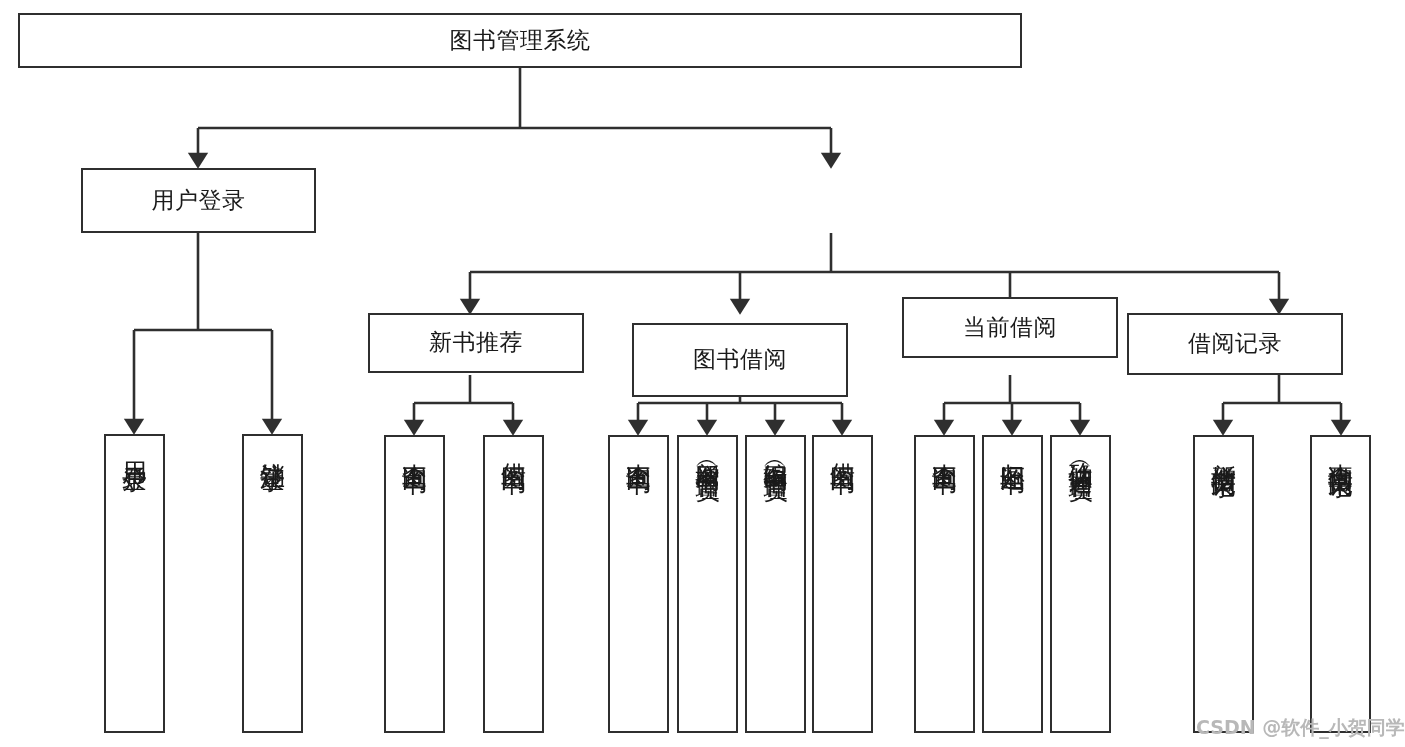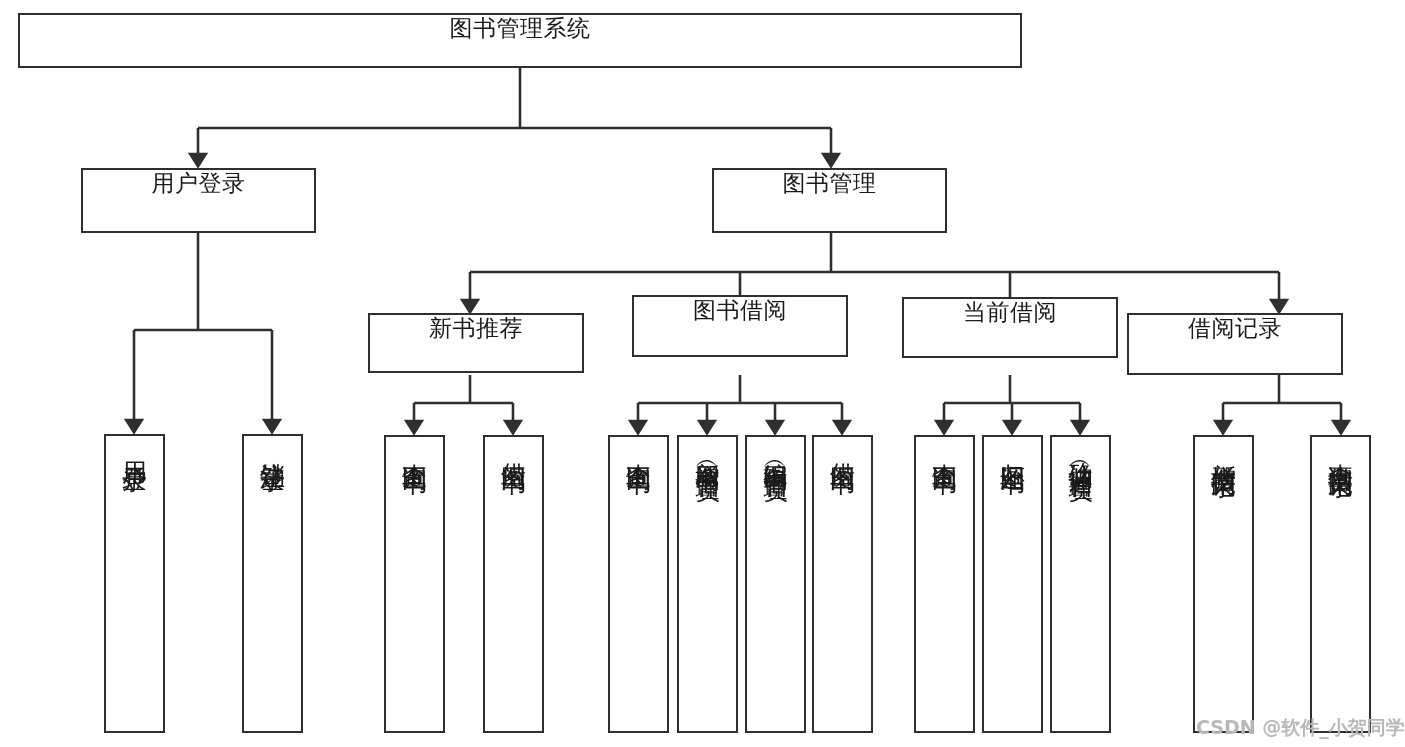--- a/index.html
+++ b/index.html
@@ -24,20 +24,21 @@
     top: 0;
     width: 1405px;
     height: 747px;
   }
   .node-box {
     position: absolute;
     box-sizing: border-box;
     border: 2.5px solid #2f2f2f;
     background: #ffffff;
     display: flex;
+    align-items: center;
     justify-content: center;
     color: #1a1a1a;
   }
   .node-label {
     display: block;
     text-align: center;
     letter-spacing: 0.02em;
     color: #1a1a1a;
     line-height: 1.18;
   }
@@ -128,28 +129,25 @@
     </g>
   </svg>
 
   <div class="node-box root horizontal" style="left:18px; top:13px; width:1004px; height:55px;">
     <span class="node-label">图书管理系统</span>
   </div>
 
   <div class="node-box horizontal" style="left:81px; top:168px; width:235px; height:65px;">
     <span class="node-label">用户登录</span>
   </div>
-  <div class="node-box horizontal" style="left:712px; top:168px; width:235px; height:65px;">
-    <span class="node-label">图书管理</span>
-  </div>
 
   <div class="node-box horizontal" style="left:368px; top:313px; width:216px; height:60px;">
     <span class="node-label">新书推荐</span>
   </div>
-  <div class="node-box horizontal" style="left:632px; top:295px; width:216px; height:62px;">
+  <div class="node-box horizontal" style="left:632px; top:323px; width:216px; height:74px;">
     <span class="node-label">图书借阅</span>
   </div>
   <div class="node-box horizontal" style="left:902px; top:297px; width:216px; height:61px;">
     <span class="node-label">当前借阅</span>
   </div>
   <div class="node-box horizontal" style="left:1127px; top:313px; width:216px; height:62px;">
     <span class="node-label">借阅记录</span>
   </div>
 
   <div class="node-box vertical" style="left:104px; top:434px; width:61px; height:299px;">

